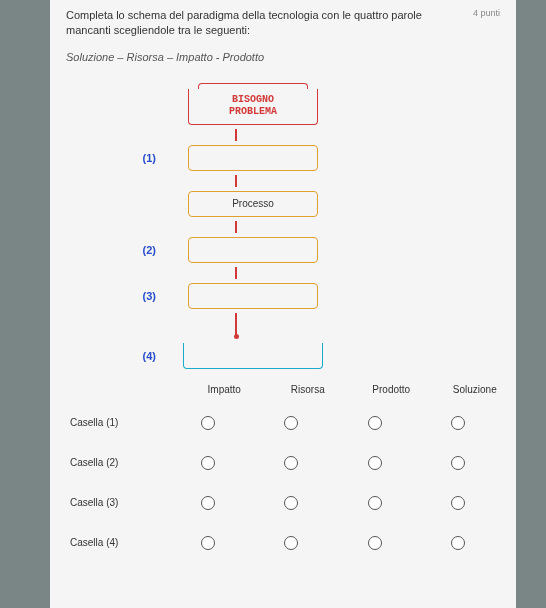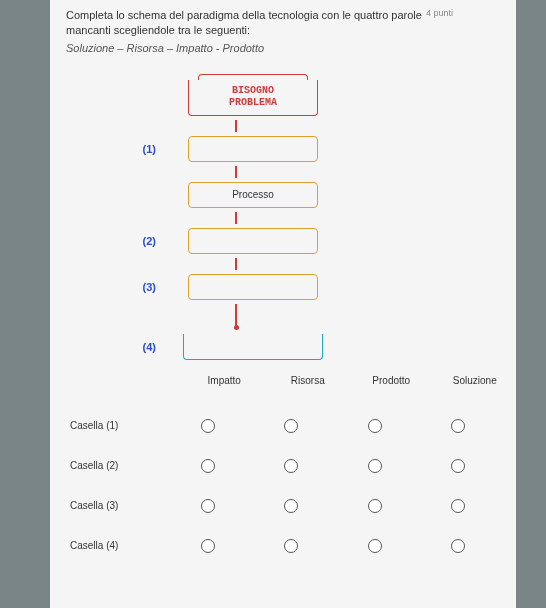--- a/index.html
+++ b/index.html
@@ -13,37 +13,38 @@
   }
   .sheet {
     background: #f5f5f5;
     margin: 0 30px 0 50px;
     min-height: 608px;
     padding: 8px 16px 0 16px;
     position: relative;
   }
   .header {
     display: flex;
+    justify-content: space-between;
     align-items: flex-start;
   }
   .question {
     font-size: 11px;
     color: #333;
     line-height: 1.4;
     max-width: 360px;
   }
   .points {
     font-size: 9px;
     color: #888;
   }
   .hint {
     font-size: 11px;
     color: #555;
     font-style: italic;
-    margin-top: 3px;
+    margin-top: 12px;
   }
   .diagram {
     margin: 20px 0 10px 60px;
     width: 220px;
   }
   .box {
     width: 130px;
     height: 26px;
     border: 1.5px solid;
     border-radius: 4px;
@@ -81,21 +82,21 @@
     width: 5px; height:5px; background:#d23a3a; border-radius:50%; margin:-3px auto 0;
   }
   .cyan-wrap { position:relative; }
   
   .grid {
     margin-top: 15px;
     width: 100%;
   }
   .grid-head {
     display: flex;
-    margin-bottom: 20px;
+    margin-bottom: 8px;
     gap: 33px;
   }
   .grid-head .spacer { width: 100px; }
   .grid-head .col {
     flex: 1;
     text-align: center;
     font-size: 10px;
     color: #333;
   }
   .grid-row {

